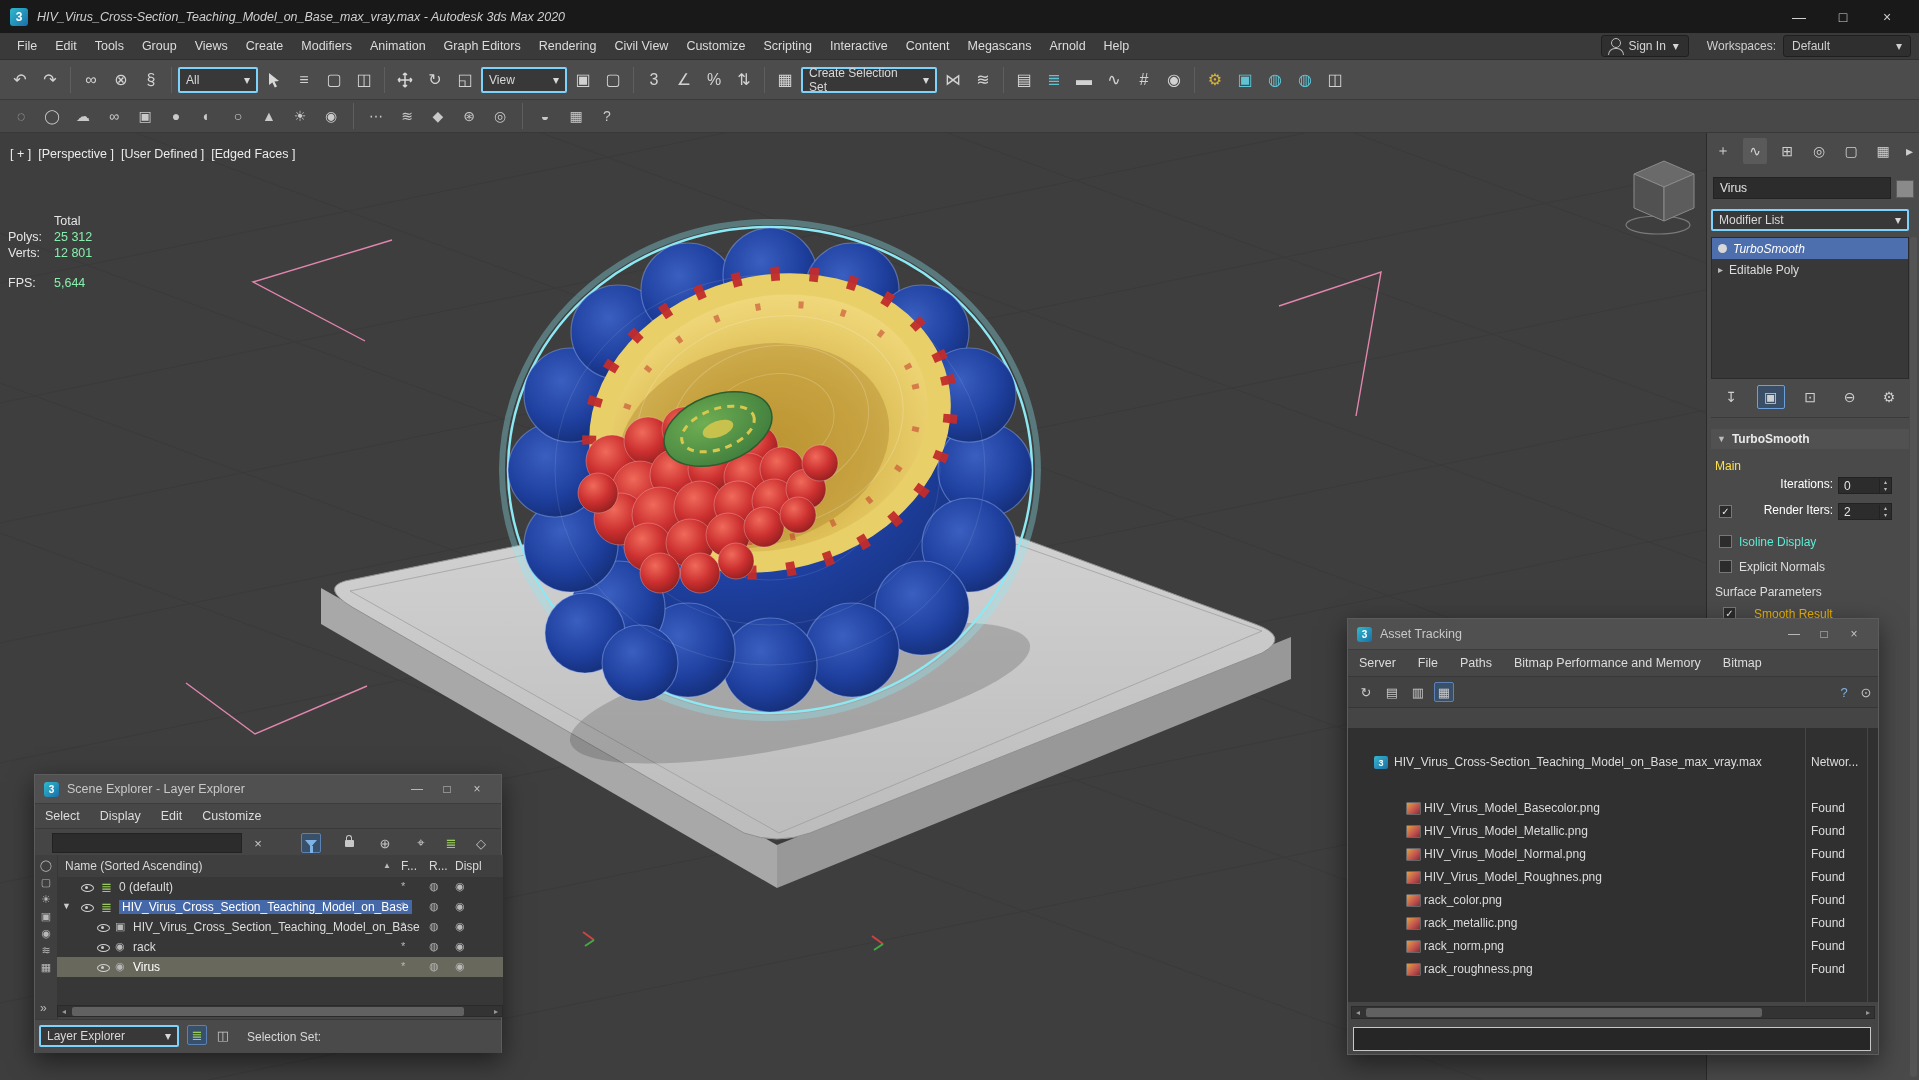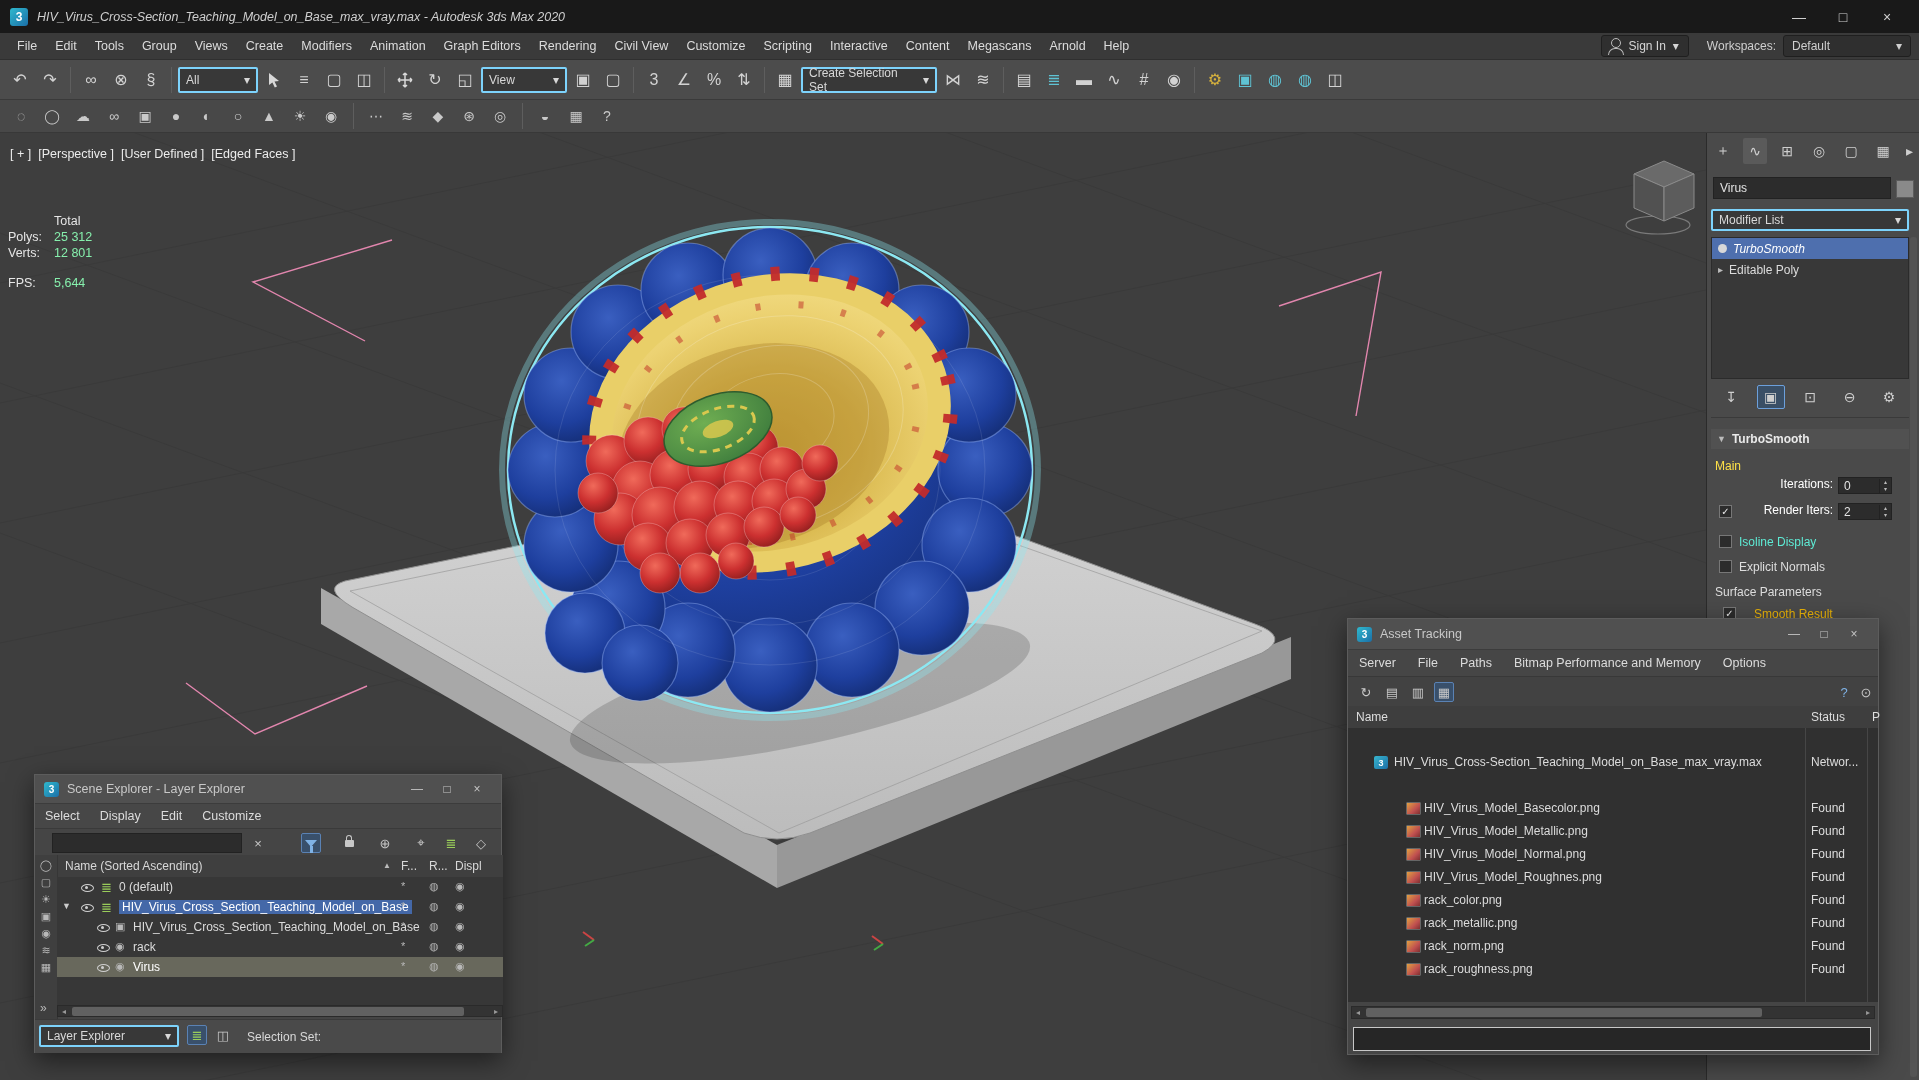--- a/index.html
+++ b/index.html
@@ -606,35 +606,30 @@
         <span class="float-btn">—</span>
         <span class="float-btn">□</span>
         <span class="float-btn">×</span>
       </div>
     </div>
     <div style="height:26px;background:#464646;display:flex;align-items:center;border-bottom:1px solid #383838">
       <span class="at-menu-item">Server</span>
       <span class="at-menu-item">File</span>
       <span class="at-menu-item">Paths</span>
       <span class="at-menu-item">Bitmap Performance and Memory</span>
-      <span class="at-menu-item">Options</span>
+      <span class="at-menu-item">Bitmap</span>
     </div>
     <div style="position:relative;height:30px;background:#424242;border-bottom:1px solid #363636">
       <span class="mini tint-teal" style="position:absolute;left:8px;top:5px">↻</span>
       <span class="mini" style="position:absolute;left:34px;top:5px">▤</span>
       <span class="mini" style="position:absolute;left:60px;top:5px">▥</span>
       <span class="mini active" style="position:absolute;left:86px;top:5px">▦</span>
       <span class="mini" style="position:absolute;left:486px;top:5px;color:#7fb2e5">?</span>
       <span class="mini" style="position:absolute;left:508px;top:5px">⊙</span>
     </div>
-    <div class="abs at-header" style="left:0;top:87px;width:530px;height:22px">
-      <span style="position:absolute;left:8px;top:4px">Name</span>
-      <span style="position:absolute;left:463px;top:4px">Status</span>
-      <span style="position:absolute;left:524px;top:4px">P</span>
-    </div>
     <div class="abs" style="left:0;top:109px;width:530px;height:274px;background:#303030;overflow:hidden">
       <div class="colline" style="left:457px;top:0;height:274px"></div>
       <div class="colline" style="left:519px;top:0;height:274px"></div>
       <div class="at-row" style="top:23px">
         <span class="rowicon ic-max" style="left:26px">3</span>
         <span class="at-name" style="left:46px;width:408px">HIV_Virus_Cross-Section_Teaching_Model_on_Base_max_vray.max</span>
         <span class="at-status">Networ...</span>
       </div>
       <div class="at-row" style="top:69px">
         <span class="rowicon ic-img" style="left:58px"></span>

